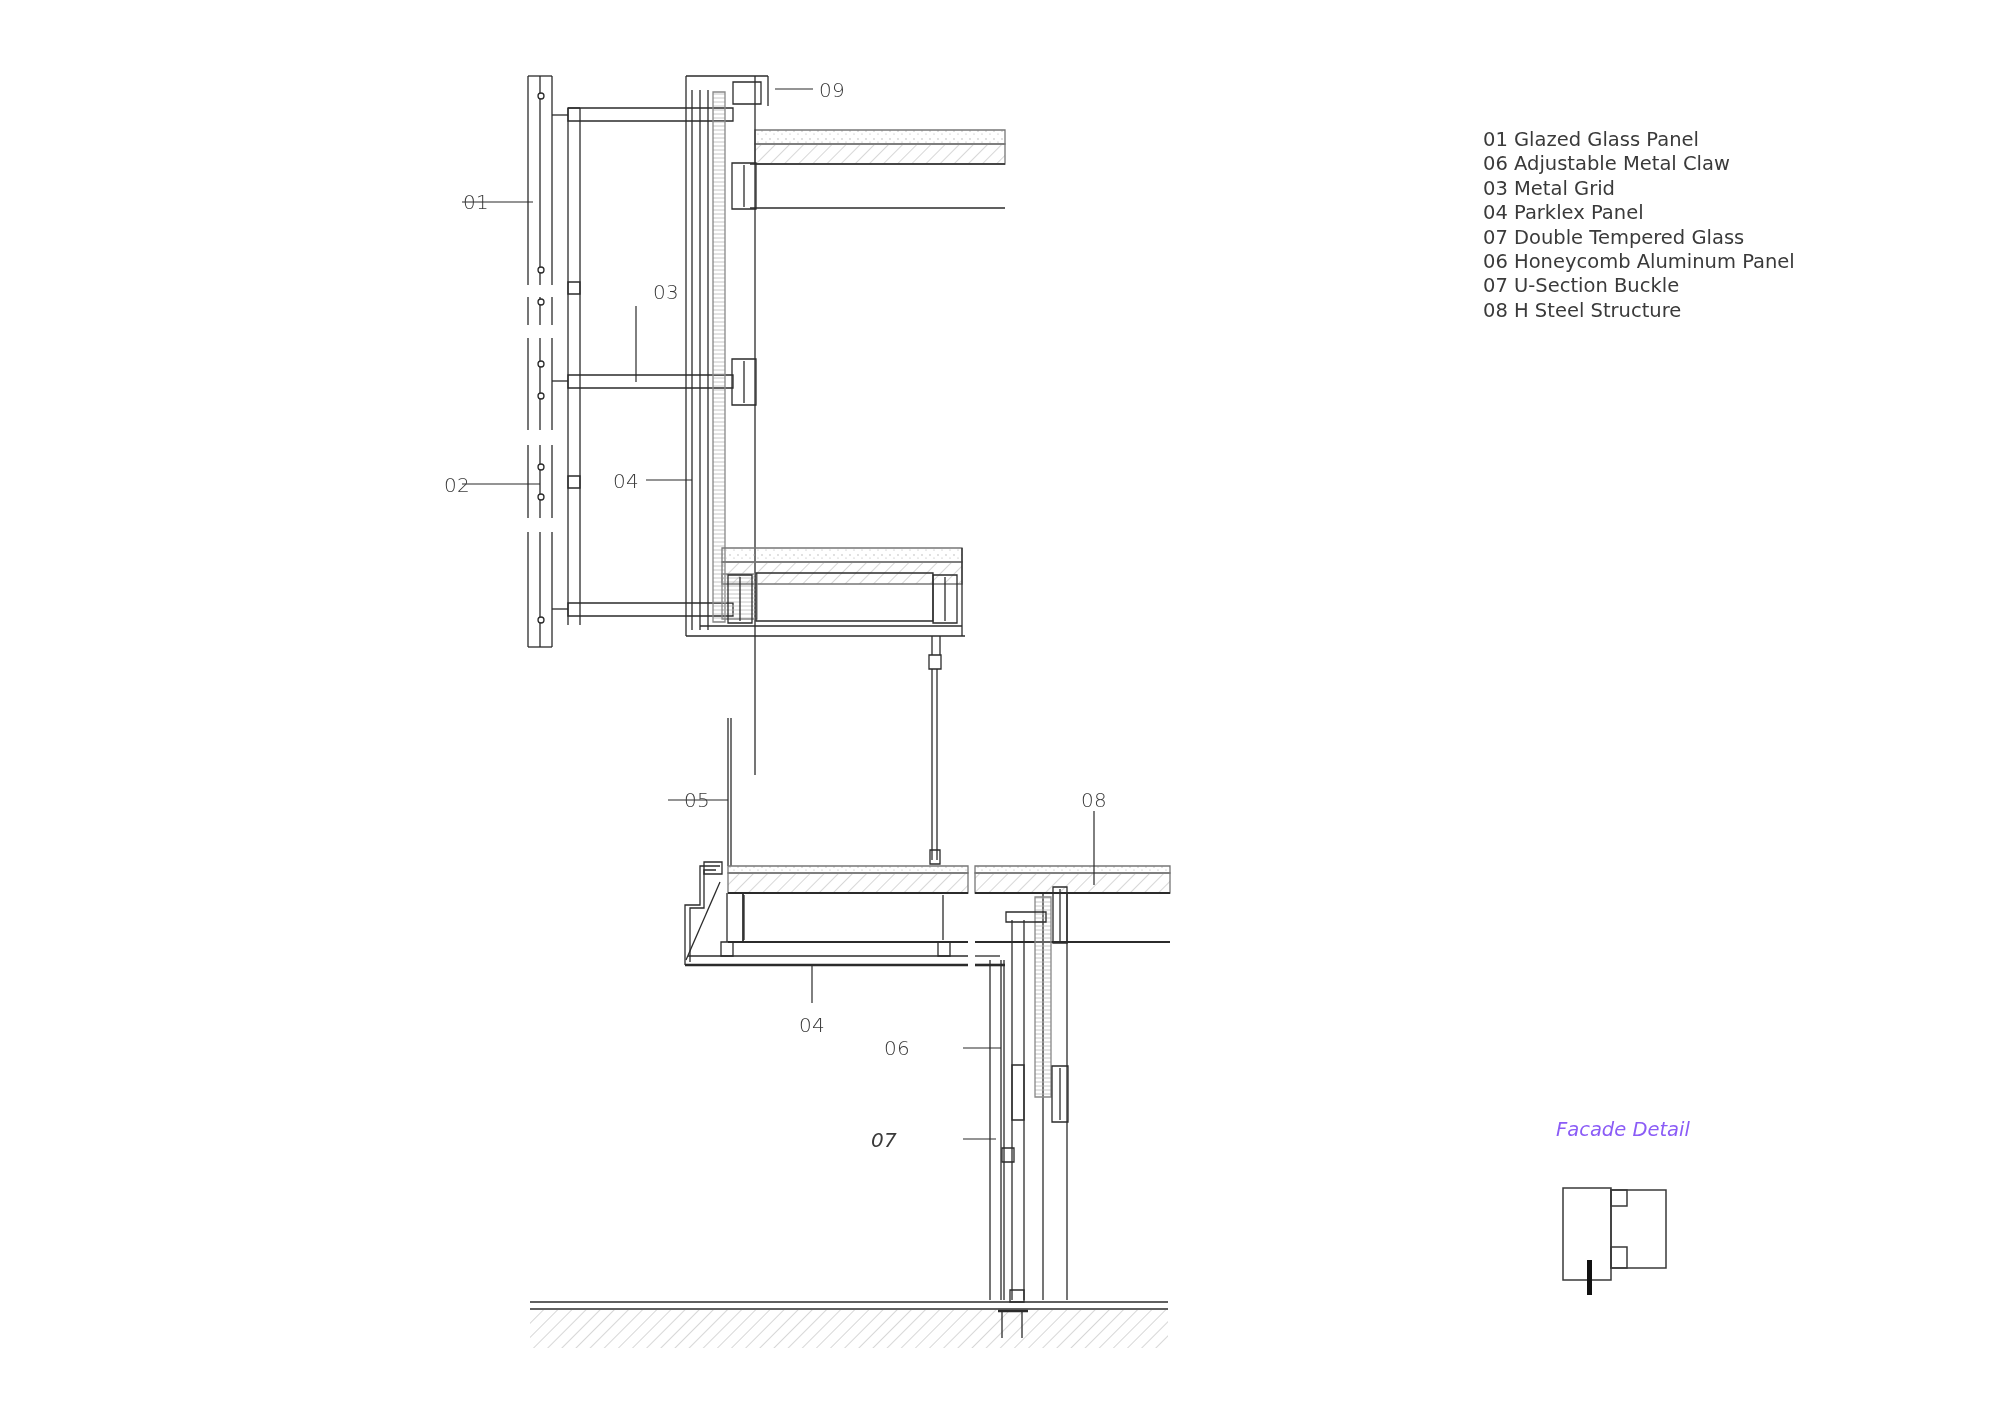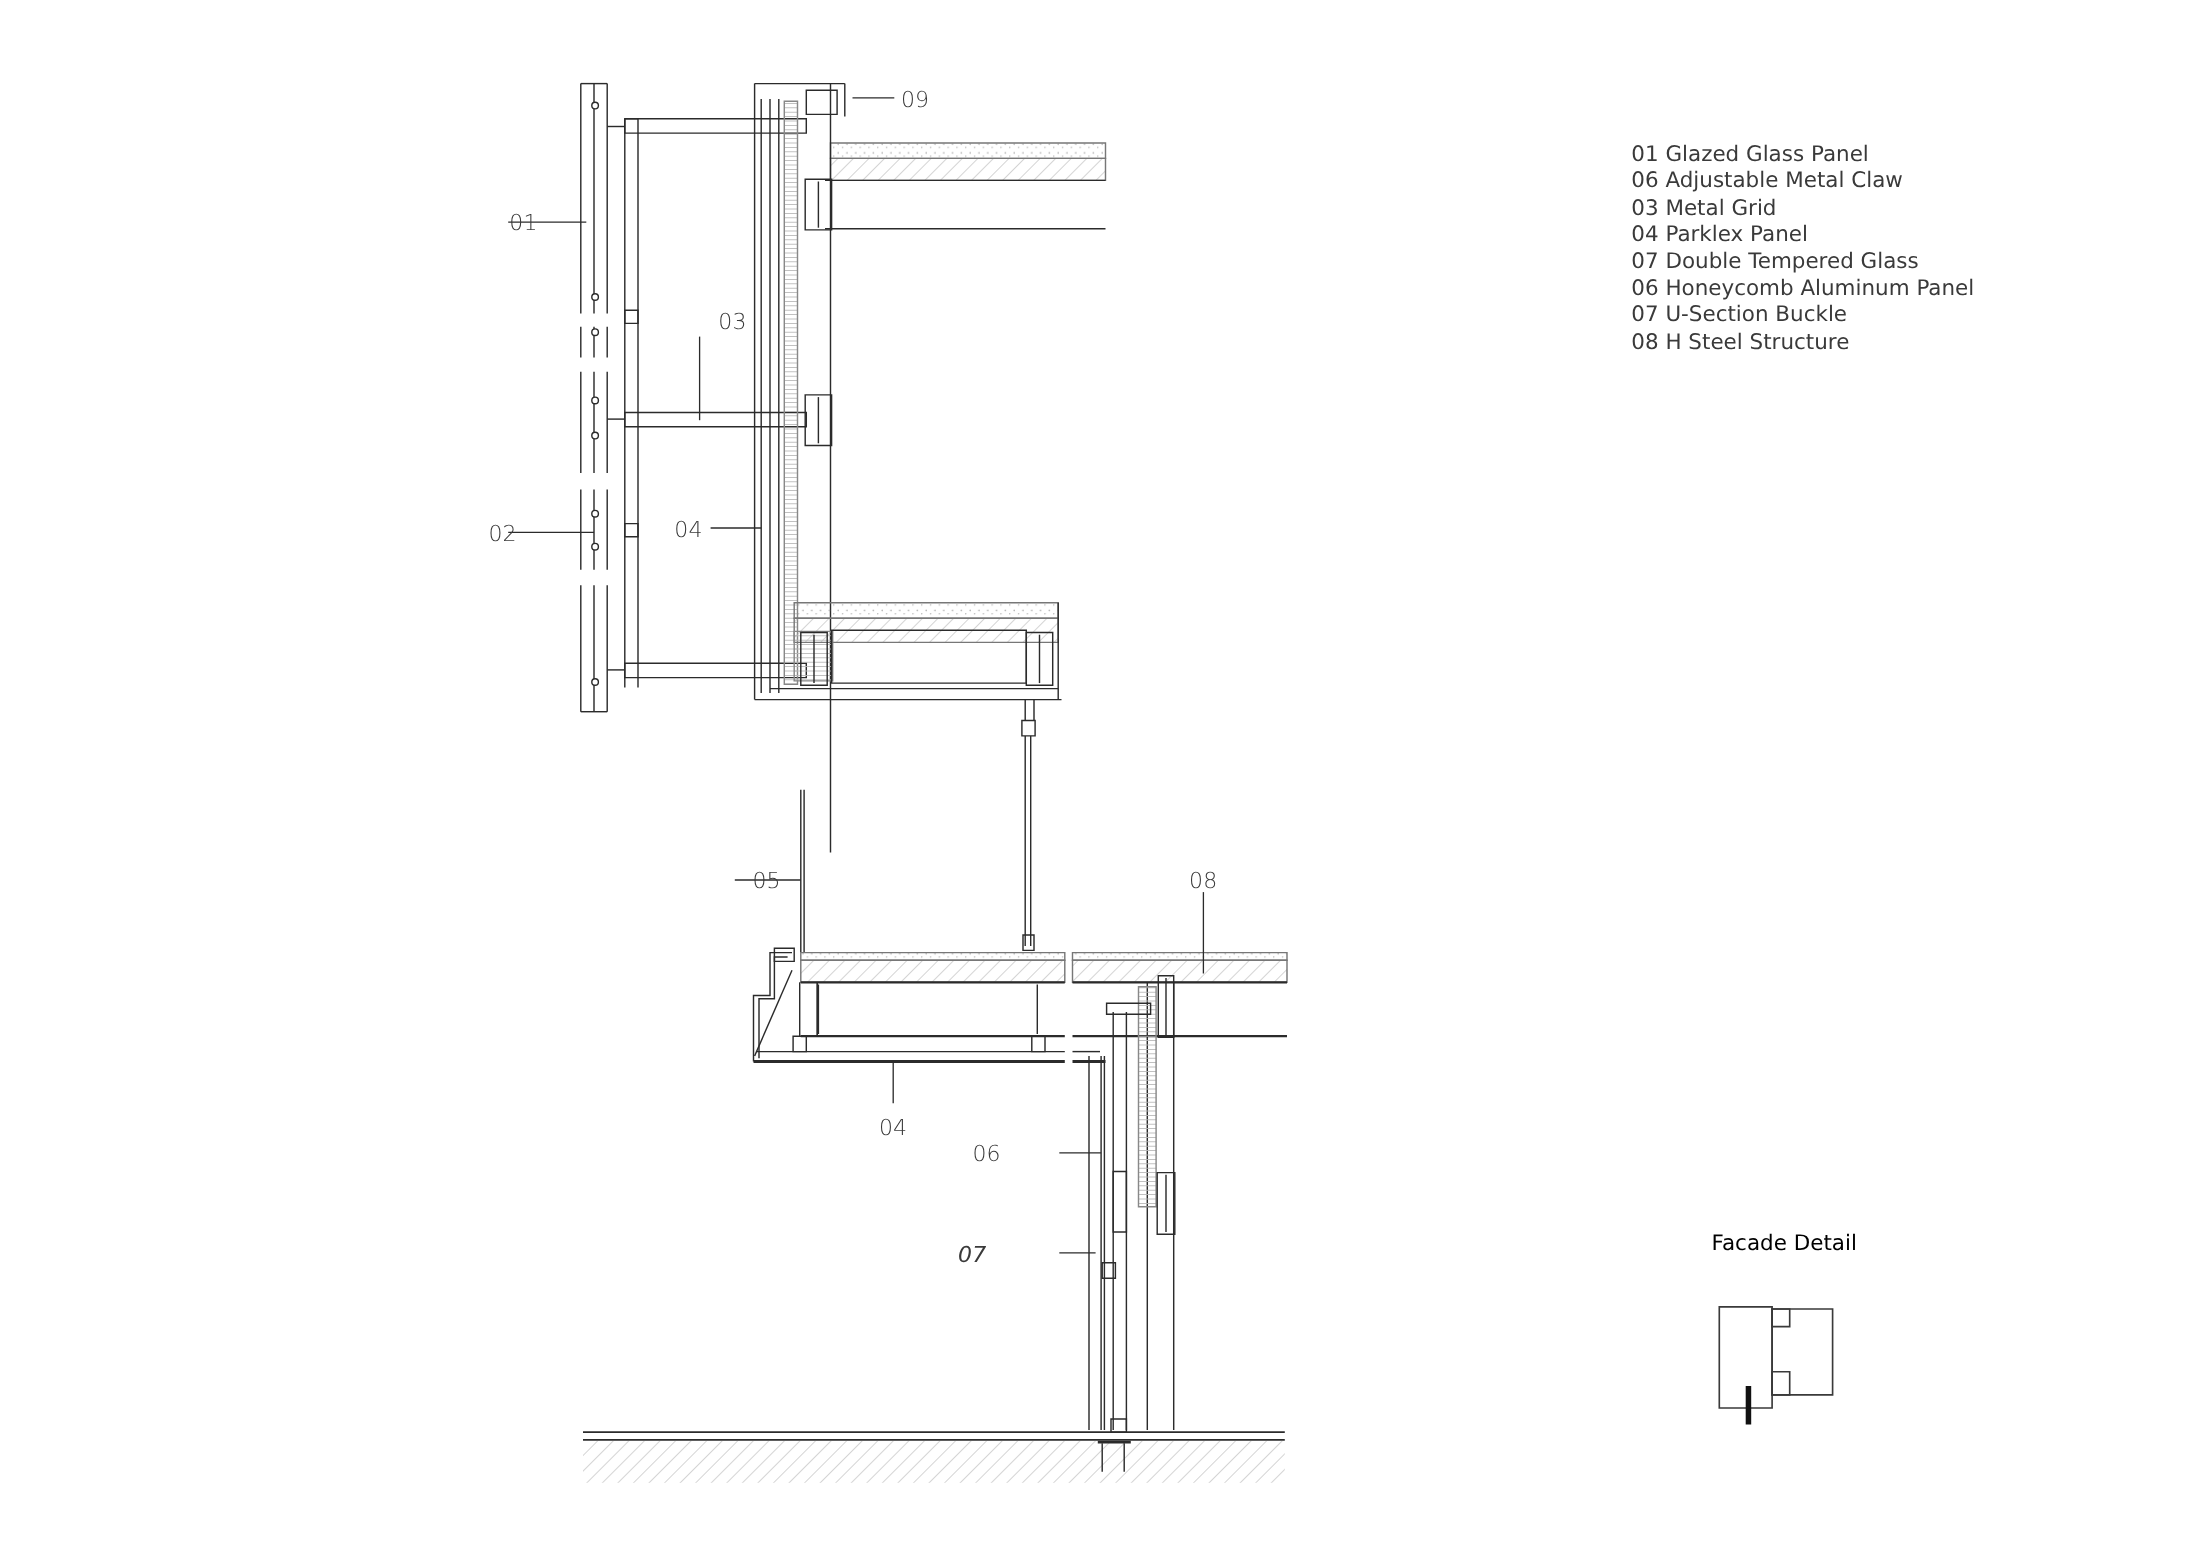--- a/index.html
+++ b/index.html
@@ -2,21 +2,21 @@
 <html><head>
 <meta charset="utf-8">
 <style>
   html, body { margin: 0; padding: 0; background: #ffffff; }
   body { width: 2000px; height: 1414px; position: relative; overflow: hidden;
          font-family: "DejaVu Sans", sans-serif; color: #3a3a3a; }
   #drawing { position: absolute; left: 0; top: 0; width: 2000px; height: 1414px; }
   .lbl { position: absolute; font-size: 20px; color: #3a3a3a; font-weight: 300; letter-spacing: 0.2px; }
   .legend { position: absolute; left: 1483px; top: 128px; font-size: 19.5px; line-height: 24.4px; color: #3a3a3a; }
   .legend div { white-space: nowrap; }
-  .title { position: absolute; left: 1556px; top: 1118px; font-size: 19.5px; color: #000000; }
+  .title { position: absolute; left: 1556px; top: 1118px; font-size: 19.5px; color: #8b5cf6; font-style: italic; }
   svg line, svg rect, svg polyline, svg path { vector-effect: non-scaling-stroke; }
 </style>
 </head>
 <body>
 
 <svg id="drawing" viewBox="0 0 2000 1414" xmlns="http://www.w3.org/2000/svg">
   <defs>
     <pattern id="hatch" patternUnits="userSpaceOnUse" width="10" height="10" patternTransform="rotate(45)">
       <line x1="0" y1="0" x2="0" y2="10" stroke="#b0b0b0" stroke-width="1"></line>
     </pattern>

